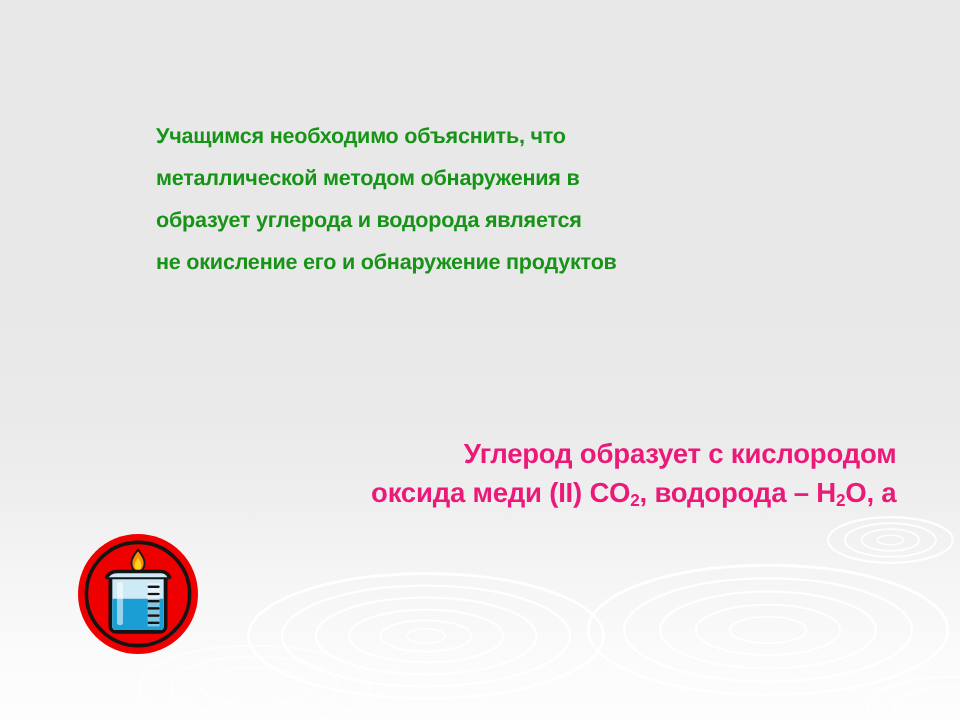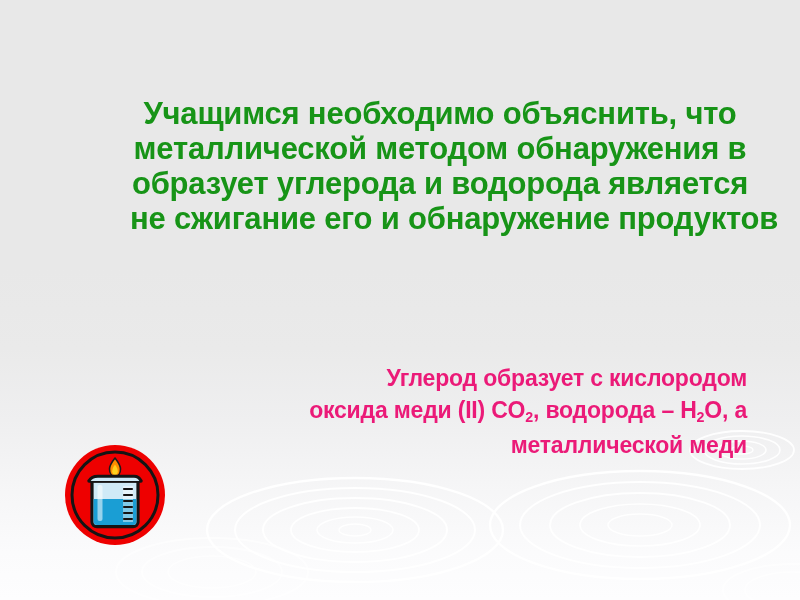--- a/index.html
+++ b/index.html
@@ -38,24 +38,24 @@
     height: 600px;
     pointer-events: none;
   }
 
   
   #green-block {
     position: absolute;
     left: 130px;
     top: 96px;
     width: 620px;
-    text-align: center;
+    text-align: left;
     color: #179417;
     font-weight: bold;
-    font-size: 31px;
+    font-size: 18px;
     line-height: 35px;
     letter-spacing: -0.2px;
   }
   #green-block .ln {
     display: block;
     white-space: nowrap;
   }
 
   
   #pink-block {
@@ -132,27 +132,26 @@
         <ellipse rx="70" ry="26" stroke-width="2"></ellipse>
         <ellipse rx="48" ry="18" stroke-width="1.7"></ellipse>
       </g>
     </g>
   </svg>
 
   <div id="green-block">
     <span class="ln">Учащимся необходимо объяснить, что</span>
     <span class="ln">металлической методом обнаружения в</span>
     <span class="ln">образует углерода и водорода является</span>
-    <span class="ln">не сжигание его и обнаружение продуктов</span>
+    <span class="ln">не окисление его и обнаружение продуктов</span>
   </div>
 
   <div id="pink-block">
     <span class="ln">Углерод образует с кислородом</span>
     <span class="ln"><span>оксида меди (II) CO</span><sub>2</sub><span>, водорода – H</span><sub>2</sub><span>O, а</span></span>
-    <span class="ln">металлической меди</span>
   </div>
 
   <svg id="beaker-badge" viewBox="0 0 102 102" xmlns="http://www.w3.org/2000/svg" aria-hidden="true">
 
     <circle cx="51" cy="51" r="50" fill="#ee0000"></circle>
 
     <circle cx="51" cy="51" r="43" fill="none" stroke="#141414" stroke-width="3"></circle>
 
     <path d="M51 14
              C 54.5 18.5, 56.5 21.5, 56.5 25

